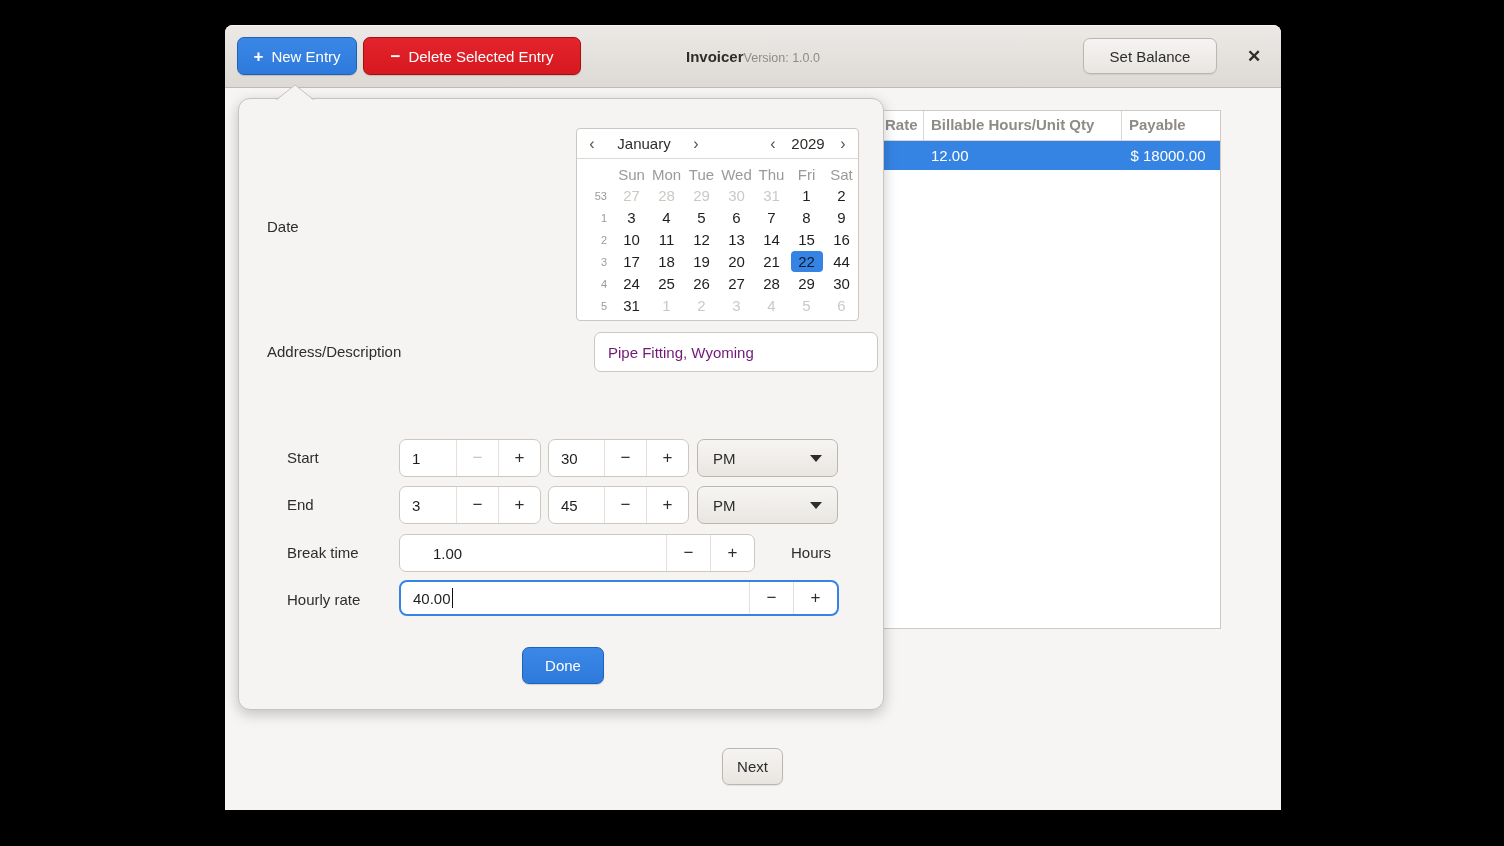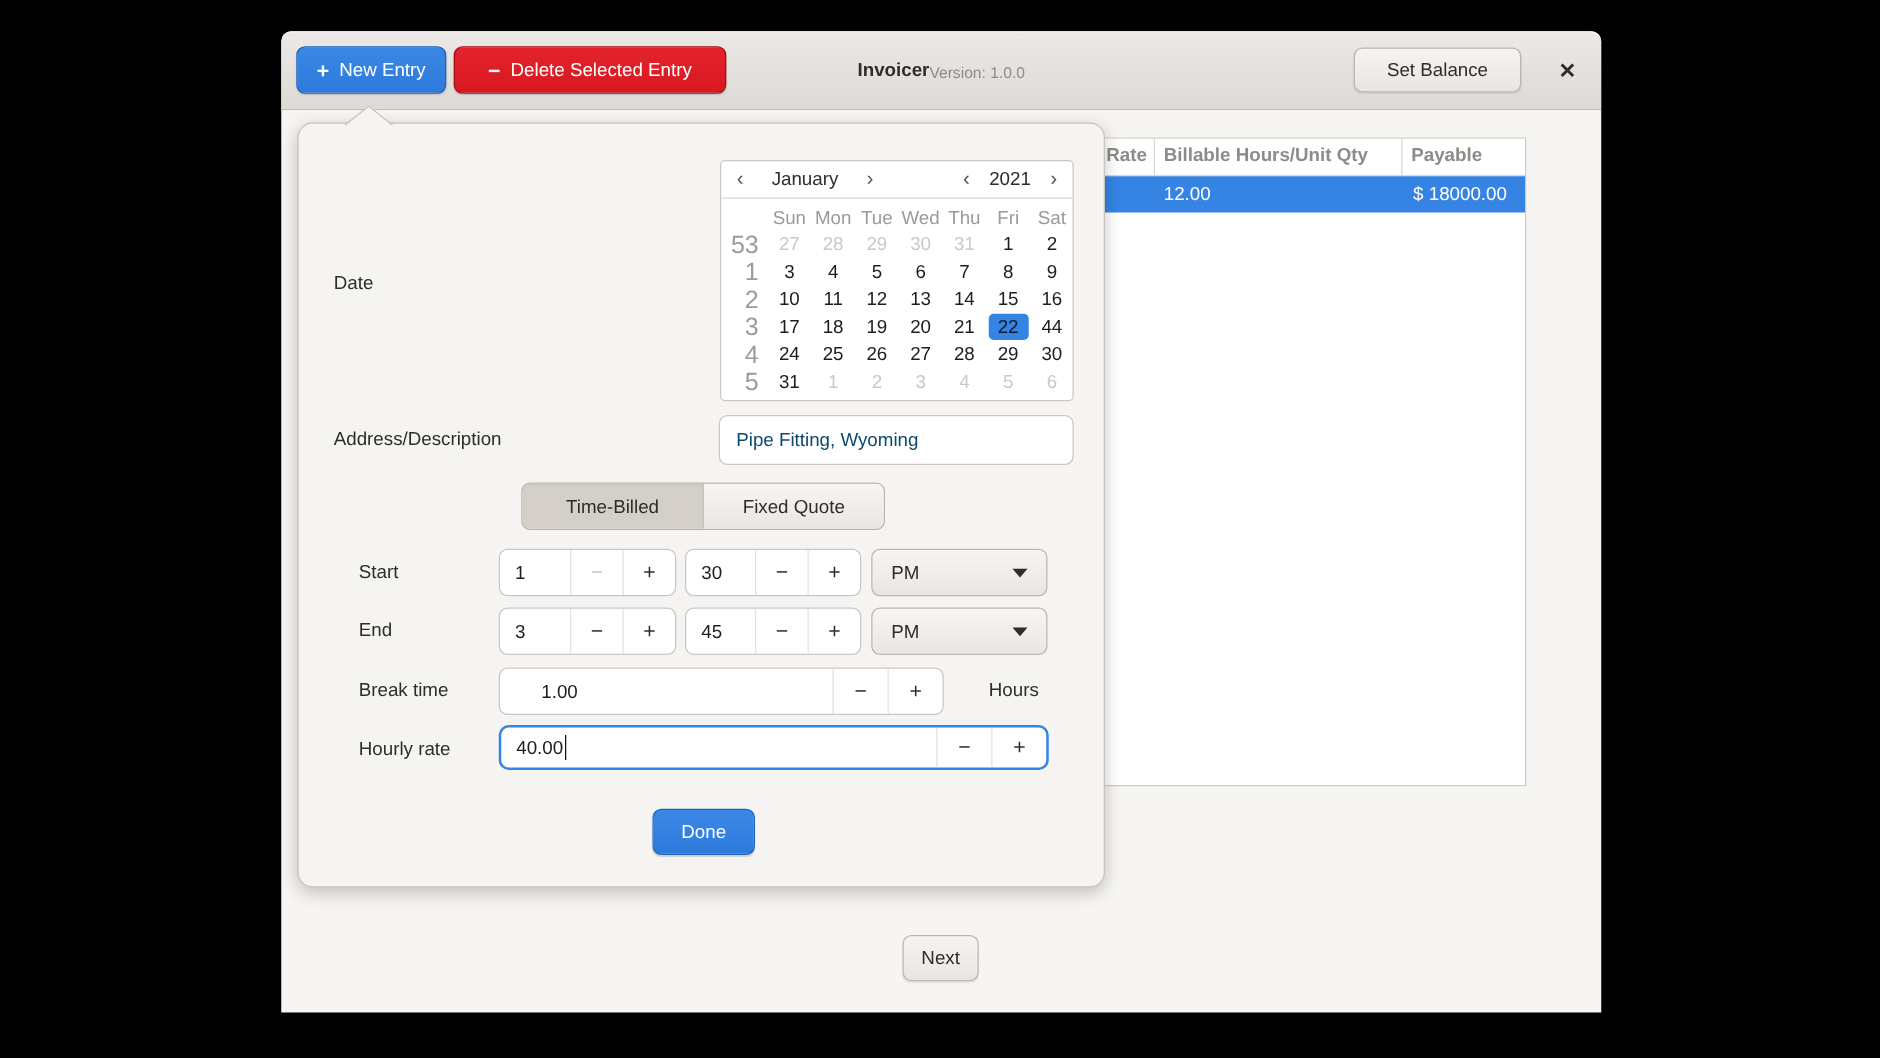--- a/index.html
+++ b/index.html
@@ -55,29 +55,29 @@
             border:1px solid #ccc7c1;border-radius:4px;box-sizing:border-box;overflow:hidden;}
   .cal-nav{height:30px;display:flex;align-items:center;border-bottom:1px solid #dcd8d3;
            font-size:15px;color:#2d2d2a;padding:0 3px;box-sizing:border-box;}
   .cal-arrow{width:24px;text-align:center;color:#55534f;font-size:16px;}
   .cal-month{width:80px;text-align:center;}
   .cal-spacer{flex:1;}
   .cal-year{width:46px;text-align:center;}
   .cal-grid{position:absolute;left:1px;top:34px;display:grid;
             grid-template-columns:36px repeat(7,35px);grid-auto-rows:22px;}
   .cal-wd{color:#9d9a96;text-align:center;font-size:15px;line-height:24px;}
-  .cal-wk{color:#9d9a96;text-align:right;padding-right:7px;font-size:20px;line-height:22px;}
+  .cal-wk{color:#9d9a96;text-align:right;padding-right:7px;font-size:11px;line-height:22px;}
   .cal-day{text-align:center;font-size:15px;line-height:22px;color:#1e1e1c;}
   .cal-day.muted{color:#ccc9c4;}
   .cal-day.selected span{display:inline-block;background:#3584e4;color:#0f172a;border-radius:4px;
                          min-width:32px;line-height:21px;}
   
   .entry{position:absolute;background:#fff;border:1px solid #ccc7c1;border-radius:7px;
-         font-size:15px;color:#0c4a6e;display:flex;align-items:center;padding-left:13px;
-         box-sizing:border-box;}
+         font-size:15px;color:#701a75;display:flex;align-items:center;padding-left:13px;
+         box-sizing:border-box;margin-left:19px;}
   .toggle-group{position:absolute;left:178px;top:287px;width:291px;height:38px;display:flex;
                 border:1px solid #b9b3ac;border-radius:7px;overflow:hidden;box-sizing:border-box;}
   .tbtn{flex:1;display:flex;align-items:center;justify-content:center;font-size:15px;color:#2d2d2a;}
   .tbtn.active{background:#d4cfc9;box-shadow:inset 0 1px 2px rgba(0,0,0,.07);}
   .tbtn.raised{background:linear-gradient(#f7f5f3,#e9e6e2);border-left:1px solid #b9b3ac;}
   .spin{position:absolute;height:38px;background:#fff;border:1px solid #ccc7c1;border-radius:7px;
         display:flex;box-sizing:border-box;overflow:hidden;}
   .spin.focused{border:2px solid #3584e4;border-radius:8px;height:36px;}
   .spin-entry{flex:1;display:flex;align-items:center;padding-left:12px;font-size:15px;color:#1e1e1c;}
   .spin-seg{width:41px;display:flex;align-items:center;justify-content:center;font-size:17px;
@@ -149,21 +149,21 @@
 
       <div class="plabel" style="left:28px;top:119px;">Date</div>
 
       <div class="calendar">
         <div class="cal-nav">
           <span class="cal-arrow">‹</span>
           <span class="cal-month">January</span>
           <span class="cal-arrow">›</span>
           <span class="cal-spacer"></span>
           <span class="cal-arrow">‹</span>
-          <span class="cal-year">2021</span>
+          <span class="cal-year">2029</span>
           <span class="cal-arrow">›</span>
         </div>
         <div class="cal-grid" id="cal-grid">
             <div class="cal-wd"></div>
             <div class="cal-wd">Sun</div>
             <div class="cal-wd">Mon</div>
             <div class="cal-wd">Tue</div>
             <div class="cal-wd">Wed</div>
             <div class="cal-wd">Thu</div>
             <div class="cal-wd">Fri</div>
@@ -217,24 +217,20 @@
             <div class="cal-day muted">5</div>
             <div class="cal-day muted">6</div>
           </div>
       </div>
 
       <div class="plabel" style="left:28px;top:244px;">Address/Description</div>
       <div class="entry" style="left:336px;top:233px;width:284px;height:40px;">
         <span>Pipe Fitting, Wyoming</span>
       </div>
 
-      <div class="toggle-group">
-        <div class="tbtn active">Time-Billed</div>
-        <div class="tbtn raised">Fixed Quote</div>
-      </div>
 
       <div class="plabel" style="left:48px;top:340px;line-height:38px;">Start</div>
       <div class="spin" style="left:160px;top:340px;width:142px;">
         <div class="spin-entry">1</div>
         <div class="spin-seg dim">
             <span>−</span>
           </div>
         <div class="spin-seg">
             <span>+</span>
           </div>

